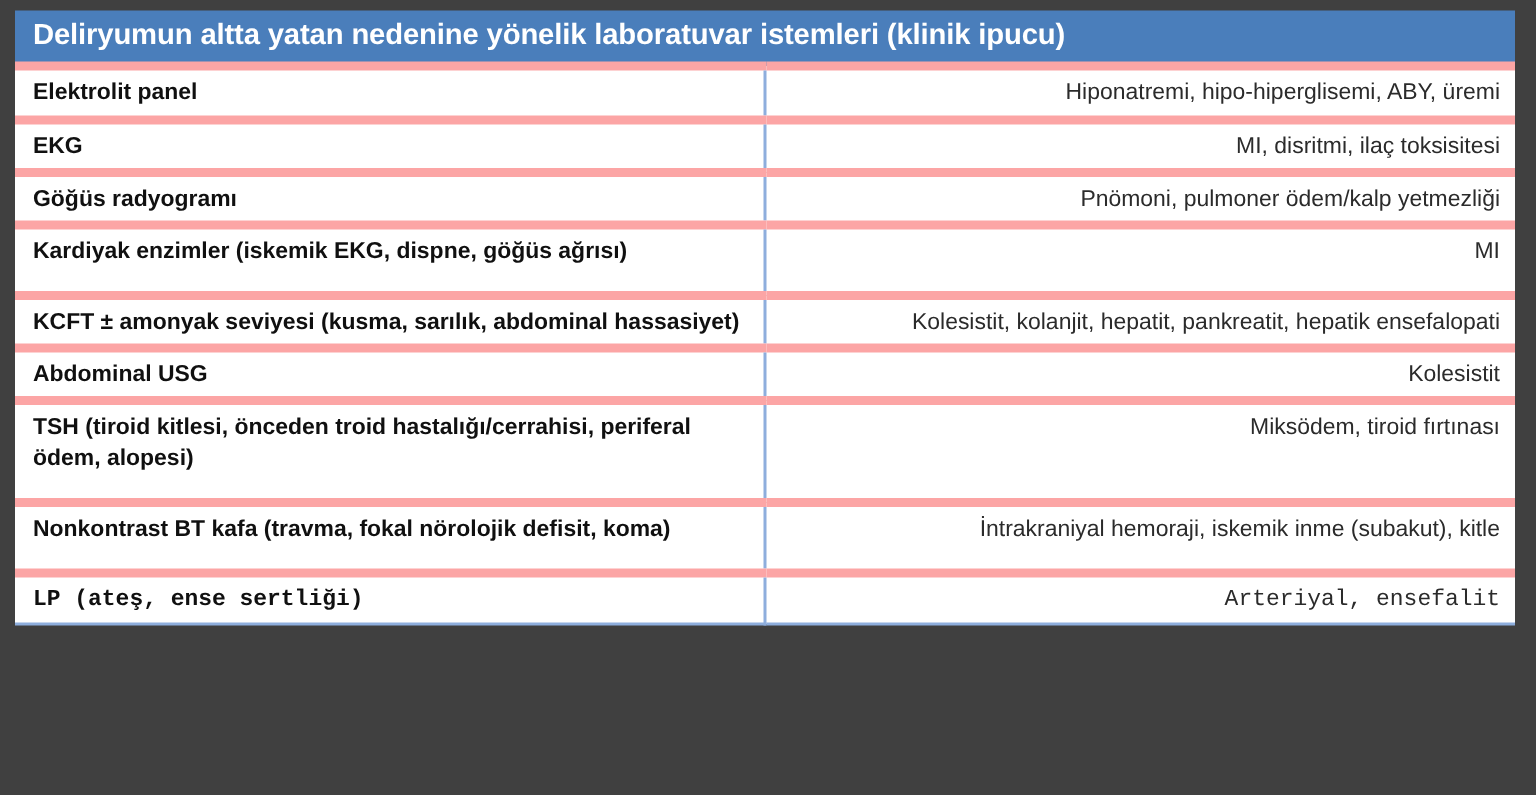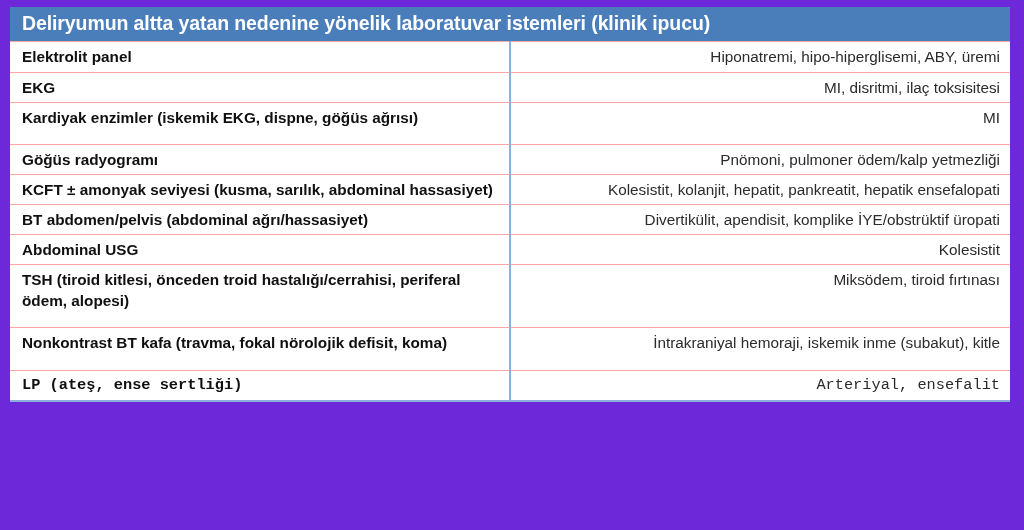--- a/index.html
+++ b/index.html
@@ -11,21 +11,21 @@
     width: 1024px;
     height: 530px;
     font-family: "Liberation Sans", sans-serif;
     overflow: hidden;
   }
 
   .page {
     position: relative;
     width: 1024px;
     height: 530px;
-    background: #6d28d9;
+    background: #404040;
   }
 
   .table-wrap {
     position: absolute;
     left: 10px;
     top: 7px;
     width: 1000px;
   }
 
   .tbl {
@@ -40,21 +40,21 @@
     text-align: left;
     font-weight: bold;
     font-size: 19.5px;
     letter-spacing: -0.1px;
     padding: 5px 0 7px 12px;
     border: none;
     line-height: 1.15;
   }
 
   .tbl td {
-    border-top: 1px solid #fca5a5;
+    border-top: 6px solid #fca5a5;
     border-bottom: 0;
     vertical-align: top;
     line-height: 1.38;
     background: #ffffff;
   }
 
   .tbl tr.row:last-child td {
     border-bottom: 2px solid #8eaedd;
     font-family: Liberation Mono, monospace;
   }
@@ -98,35 +98,31 @@
       </thead>
       <tbody id="tbody">
           <tr class="row r-pad-sm">
             <td class="col-test">Elektrolit panel</td>
             <td class="col-finding nojust">Hiponatremi, hipo-hiperglisemi, ABY, üremi</td>
           </tr>
           <tr class="row r-pad-sm">
             <td class="col-test">EKG</td>
             <td class="col-finding nojust">MI, disritmi, ilaç toksisitesi</td>
           </tr>
+          <tr class="row r-pad-sm">
+            <td class="col-test">Göğüs radyogramı</td>
+            <td class="col-finding nojust">Pnömoni, pulmoner ödem/kalp yetmezliği</td>
+          </tr>
           <tr class="row r-pad-lg">
             <td class="col-test">Kardiyak enzimler (iskemik EKG, dispne, göğüs ağrısı)</td>
             <td class="col-finding nojust">MI</td>
           </tr>
           <tr class="row r-pad-sm">
-            <td class="col-test">Göğüs radyogramı</td>
-            <td class="col-finding nojust">Pnömoni, pulmoner ödem/kalp yetmezliği</td>
-          </tr>
-          <tr class="row r-pad-sm">
             <td class="col-test">KCFT ± amonyak seviyesi (kusma, sarılık, abdominal hassasiyet)</td>
             <td class="col-finding nojust">Kolesistit, kolanjit, hepatit, pankreatit, hepatik ensefalopati</td>
-          </tr>
-          <tr class="row r-pad-sm">
-            <td class="col-test">BT abdomen/pelvis (abdominal ağrı/hassasiyet)</td>
-            <td class="col-finding nojust">Divertikülit, apendisit, komplike İYE/obstrüktif üropati</td>
           </tr>
           <tr class="row r-pad-sm">
             <td class="col-test">Abdominal USG</td>
             <td class="col-finding nojust">Kolesistit</td>
           </tr>
           <tr class="row r-pad-lg">
             <td class="col-test">TSH (tiroid kitlesi, önceden troid hastalığı/cerrahisi, periferal ödem, alopesi)</td>
             <td class="col-finding nojust">Miksödem, tiroid fırtınası</td>
           </tr>
           <tr class="row r-pad-lg">

